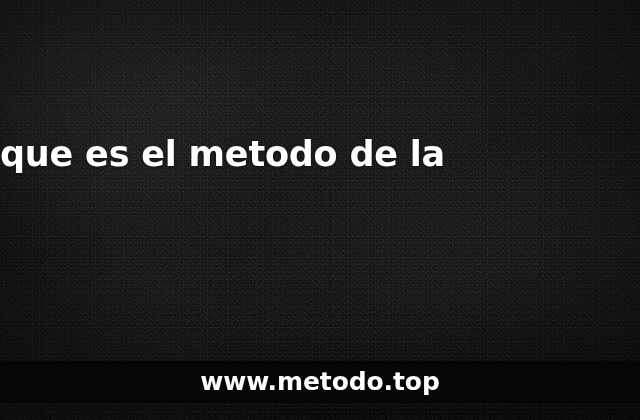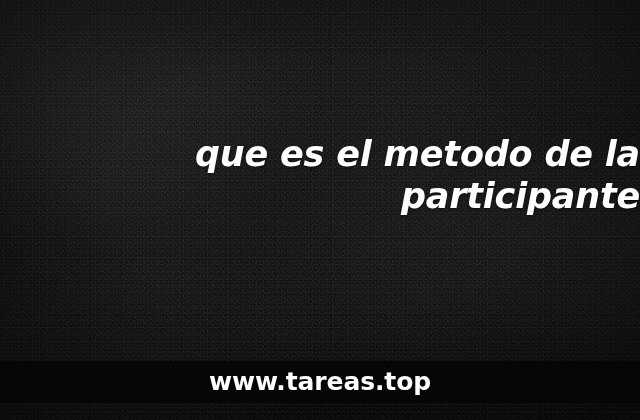--- a/index.html
+++ b/index.html
@@ -71,23 +71,22 @@
   .tex-vignette {
     background: radial-gradient(ellipse 78% 76% at 50% 46%, rgba(0,0,0,0) 42%, rgba(0,0,0,.55) 100%);
   }
 
   
   #title-block {
     position: absolute;
     left: 0;
     right: 0;
     top: 133px;
-    text-align: right;
+    text-align: left;
     z-index: 5;
-    font-style: italic;
   }
   .title-line {
     display: block;
     color: #ffffff;
     font-family: "DejaVu Sans", sans-serif;
     font-weight: bold;
     font-size: 35px;
     line-height: 42px;
     letter-spacing: -0.2px;
     white-space: nowrap;
@@ -124,20 +123,19 @@
 
   <div class="tex tex-base"></div>
   <div class="tex tex-mottle"></div>
   <div class="tex tex-grain-a"></div>
   <div class="tex tex-grain-b"></div>
   <div class="tex tex-grain-c"></div>
   <div class="tex tex-vignette"></div>
 
   <div id="title-block">
     <span class="title-line">que es el metodo de la</span>
-    <span class="title-line">participante</span>
   </div>
 
   <div id="footer-band">
-    <span id="footer-url">www.tareas.top</span>
+    <span id="footer-url">www.metodo.top</span>
   </div>
 
 </div>
 
 </body></html>

